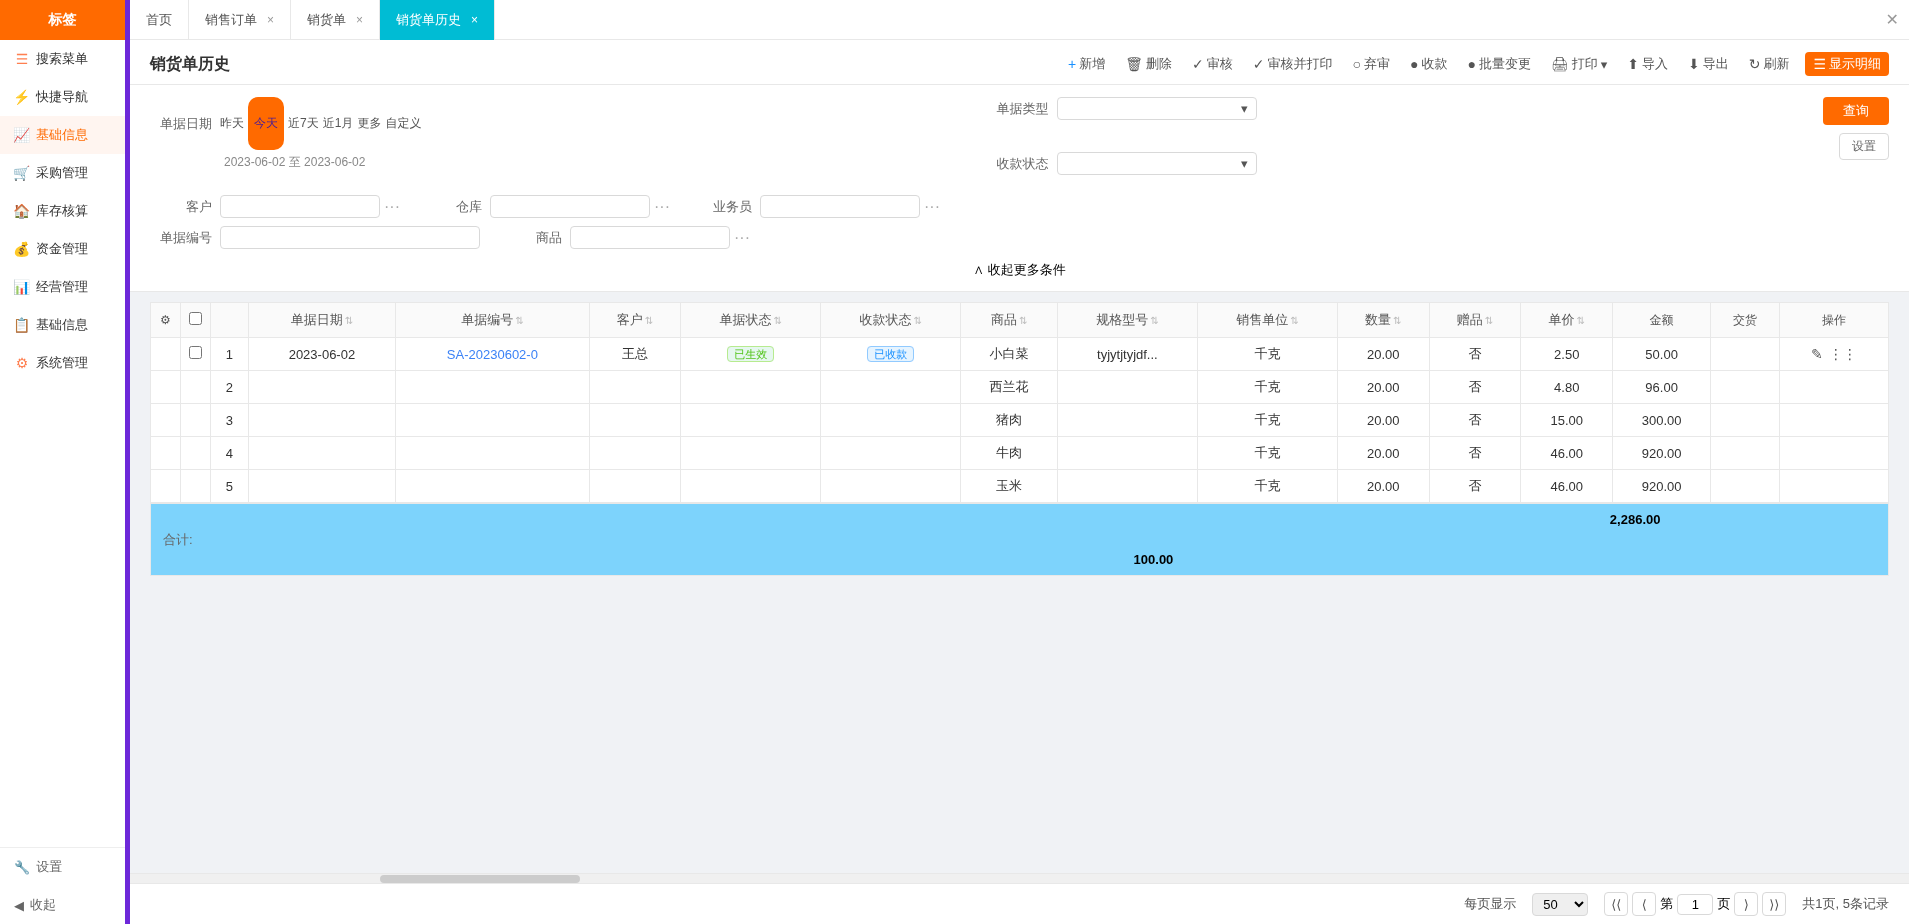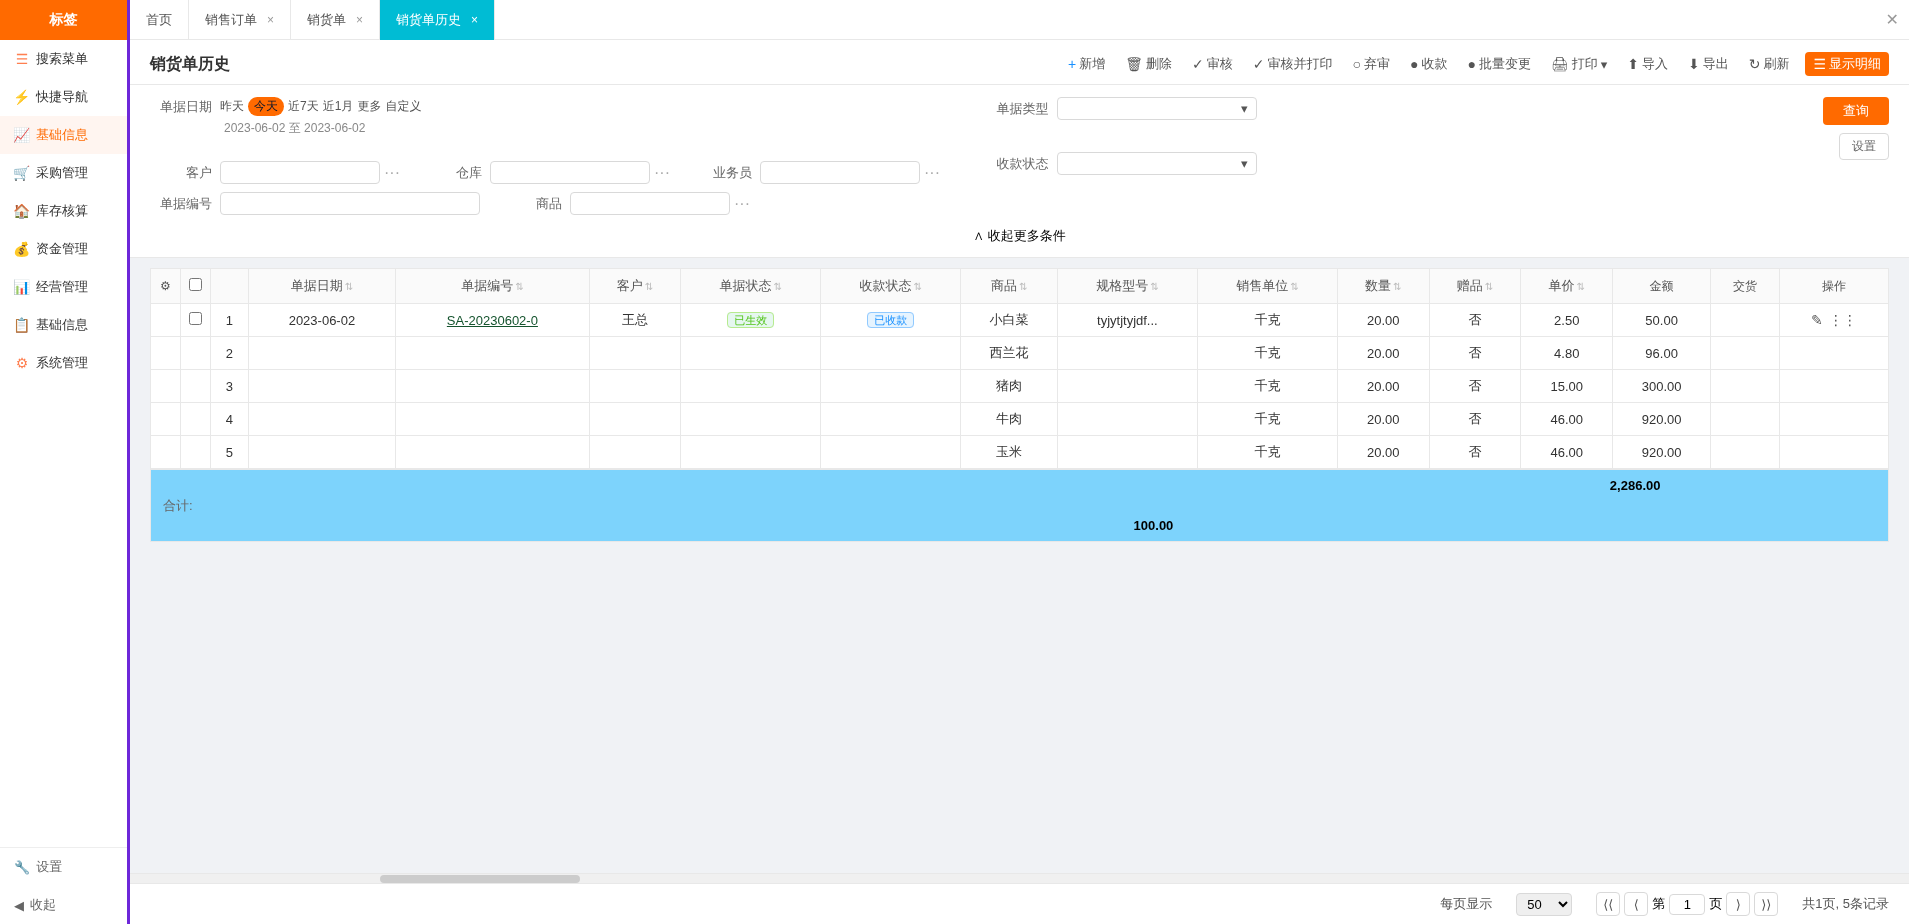--- a/index.html
+++ b/index.html
@@ -1,19 +1,19 @@
 <!DOCTYPE html>
 <html><head>
   <meta charset="utf-8">
   <style>
     * { box-sizing: border-box; margin: 0; padding: 0; font-family: "Microsoft YaHei", Arial, sans-serif; font-size: 13px; }
     body { display: flex; height: 924px; overflow: hidden; background: #f5f5f5; }
 
     
-    .sidebar { width: 130px; background: #fff; border-right: 3px solid #6d28d9; display: flex; flex-direction: column; flex-shrink: 0; }
+    .sidebar { width: 130px; background: #fff; border-right: 5px solid #6d28d9; display: flex; flex-direction: column; flex-shrink: 0; }
     .sidebar-logo { height: 40px; background: #ff6a00; display: flex; align-items: center; justify-content: center; color: #fff; font-size: 14px; font-weight: bold; }
     .sidebar-item { display: flex; align-items: center; gap: 6px; padding: 10px 14px; cursor: pointer; color: #333; transition: background 0.2s; }
     .sidebar-item.active { background: #fff5f0; color: #ff6a00; }
     .sidebar-icon { width: 16px; height: 16px; display: inline-flex; align-items: center; justify-content: center; color: #ff7f50; font-size: 14px; flex-shrink: 0; }
     .sidebar-bottom { margin-top: auto; border-top: 1px solid #eee; }
     .sidebar-bottom-item { display: flex; align-items: center; gap: 6px; padding: 10px 14px; cursor: pointer; color: #666; }
 
     
     .main { flex: 1; display: flex; flex-direction: column; overflow: hidden; }
 
@@ -33,21 +33,21 @@
     .toolbar-btn { display: flex; align-items: center; gap: 3px; color: #555; cursor: pointer; font-size: 13px; padding: 2px 4px; }
     .toolbar-btn .icon { font-size: 14px; }
 
     
     .filter-area { background: #fff; padding: 12px 20px; border-bottom: 1px solid #e8e8e8; }
     .filter-row { display: flex; align-items: center; margin-bottom: 8px; gap: 0; }
     .filter-label { width: 70px; color: #666; text-align: right; padding-right: 8px; flex-shrink: 0; }
     .filter-value { flex: 1; max-width: 320px; display: flex; align-items: center; gap: 4px; }
     .date-shortcuts { display: flex; gap: 4px; align-items: center; }
     .date-btn { color: #555; cursor: pointer; font-size: 12px; }
-    .date-btn.active { background: #ff6a00; color: #0f172a; border-radius: 10px; padding: 1px 6px; }
+    .date-btn.active { background: #ff6a00; color: #4c1d95; border-radius: 10px; padding: 18px 6px; }
     .date-range { color: #888; font-size: 12px; margin-left: 4px; }
     .filter-select { border: 1px solid #d9d9d9; border-radius: 4px; padding: 3px 8px; background: #fff; color: #555; min-width: 160px; display: flex; align-items: center; justify-content: space-between; cursor: pointer; }
     .filter-input { border: 1px solid #d9d9d9; border-radius: 4px; padding: 3px 8px; background: #fff; color: #555; min-width: 160px; }
     .filter-dots { color: #aaa; font-size: 16px; cursor: pointer; margin-left: 4px; }
     .filter-item { display: flex; align-items: center; }
     .btn-query { background: #ff6a00; color: #fff; border: none; border-radius: 4px; padding: 5px 20px; cursor: pointer; font-size: 13px; }
     .btn-setting { background: #fff; color: #666; border: 1px solid #d9d9d9; border-radius: 4px; padding: 4px 12px; cursor: pointer; font-size: 12px; margin-top: 4px; }
     .filter-right { display: flex; flex-direction: column; align-items: flex-end; gap: 4px; }
 
     
@@ -62,32 +62,32 @@
     .tag-active { background: #e6f7f0; color: #52c41a; border: 1px solid #b7eb8f; border-radius: 4px; padding: 1px 6px; font-size: 11px; }
     .tag-paid { background: #e6f4ff; color: #1890ff; border: 1px solid #91caff; border-radius: 4px; padding: 1px 6px; font-size: 11px; }
     .action-icons { display: flex; gap: 6px; justify-content: center; }
     .action-icon { color: #555; cursor: pointer; font-size: 14px; }
     .table-summary { background: #7dd3fc; border: 1px solid #e8e8e8; padding: 8px 12px; display: flex; align-items: center; }
     .summary-label { color: #666; font-size: 13px; margin-right: 20px; }
     .summary-data { display: flex; flex: 1; }
     .summary-cell { flex: 1; text-align: center; font-weight: bold; }
 
     
-    .pagination { display: flex; align-items: center; justify-content: flex-end; padding: 8px 20px; background: #fff; border-top: 1px solid #e8e8e8; gap: 24px; }
+    .pagination { display: flex; align-items: center; justify-content: flex-end; padding: 8px 20px; background: #fff; border-top: 1px solid #e8e8e8; gap: 16px; }
     .pagination-label { color: #555; }
     .page-size-select { border: 1px solid #d9d9d9; border-radius: 4px; padding: 2px 6px; }
     .page-nav { display: flex; align-items: center; gap: 4px; }
     .page-btn { width: 24px; height: 24px; display: flex; align-items: center; justify-content: center; border: 1px solid #d9d9d9; border-radius: 4px; cursor: pointer; color: #555; }
     .page-input { width: 36px; border: 1px solid #d9d9d9; border-radius: 4px; text-align: center; padding: 2px; }
     .page-info { color: #555; }
 
     .scrollbar-area { height: 10px; background: #f0f0f0; border-top: 1px solid #e8e8e8; }
     .scrollbar-thumb { height: 8px; background: #ccc; border-radius: 4px; width: 200px; margin: 1px 250px; }
 
-    .link-text { color: #14532d; cursor: pointer; text-decoration: underline; }
+    .link-text { color: #3b82f6; cursor: pointer; }
   </style>
 </head>
 <body>
 
 <div class="sidebar">
   <div class="sidebar-logo">标签</div>
   <div class="sidebar-item">
     <span class="sidebar-icon">☰</span>
     <span>搜索菜单</span>
   </div>

